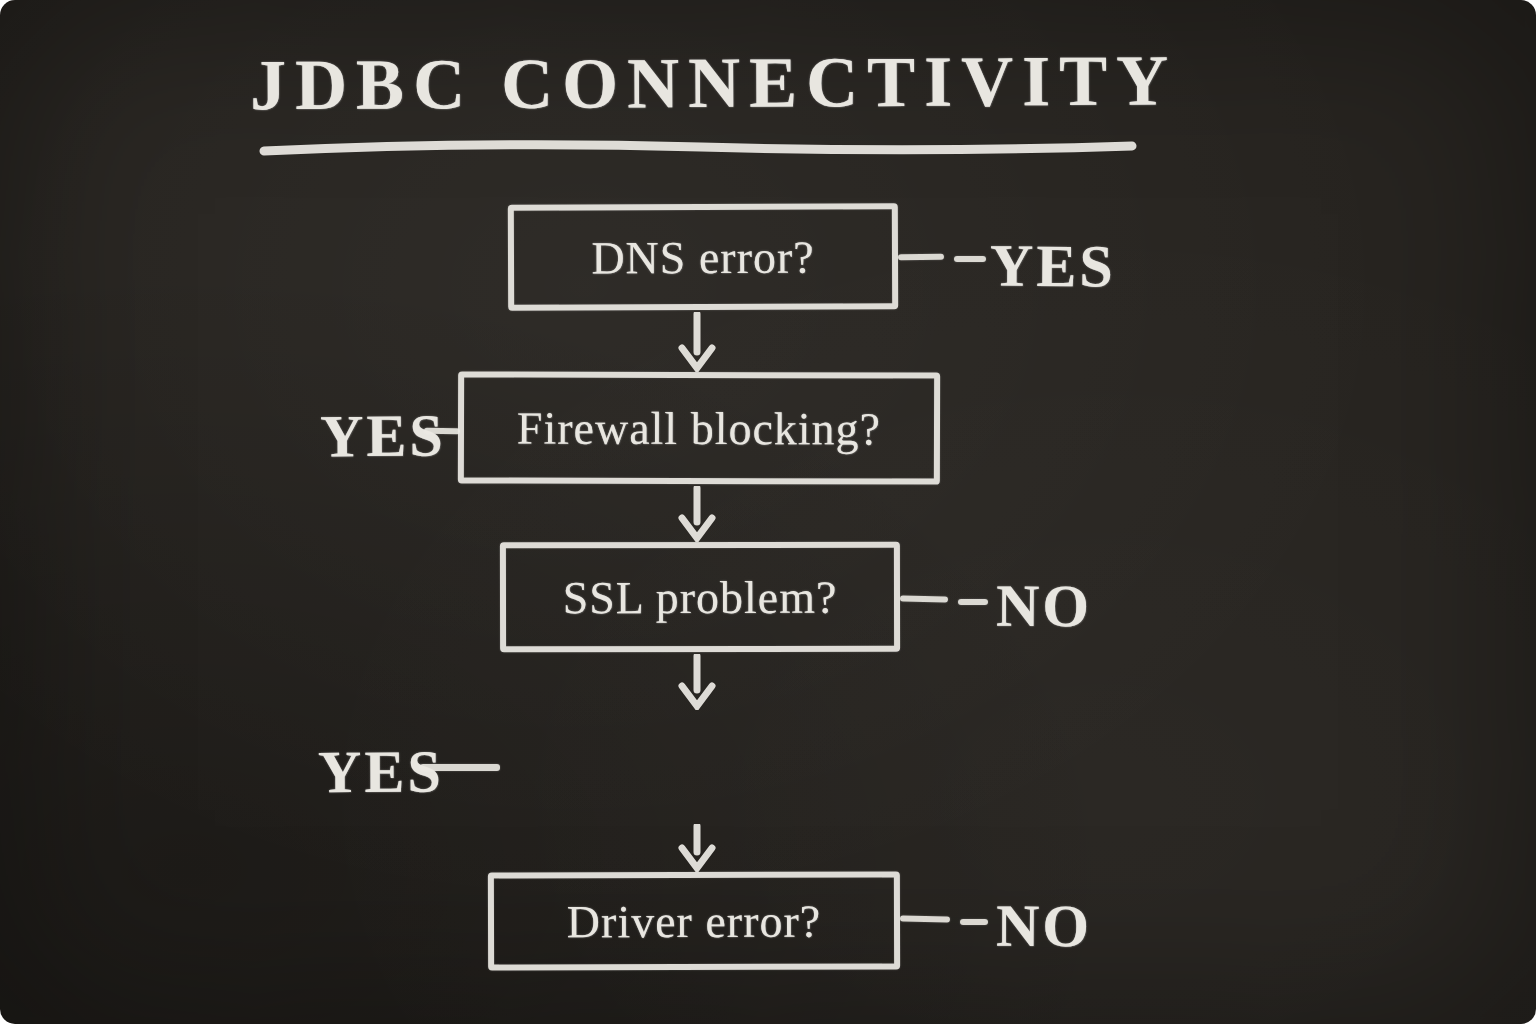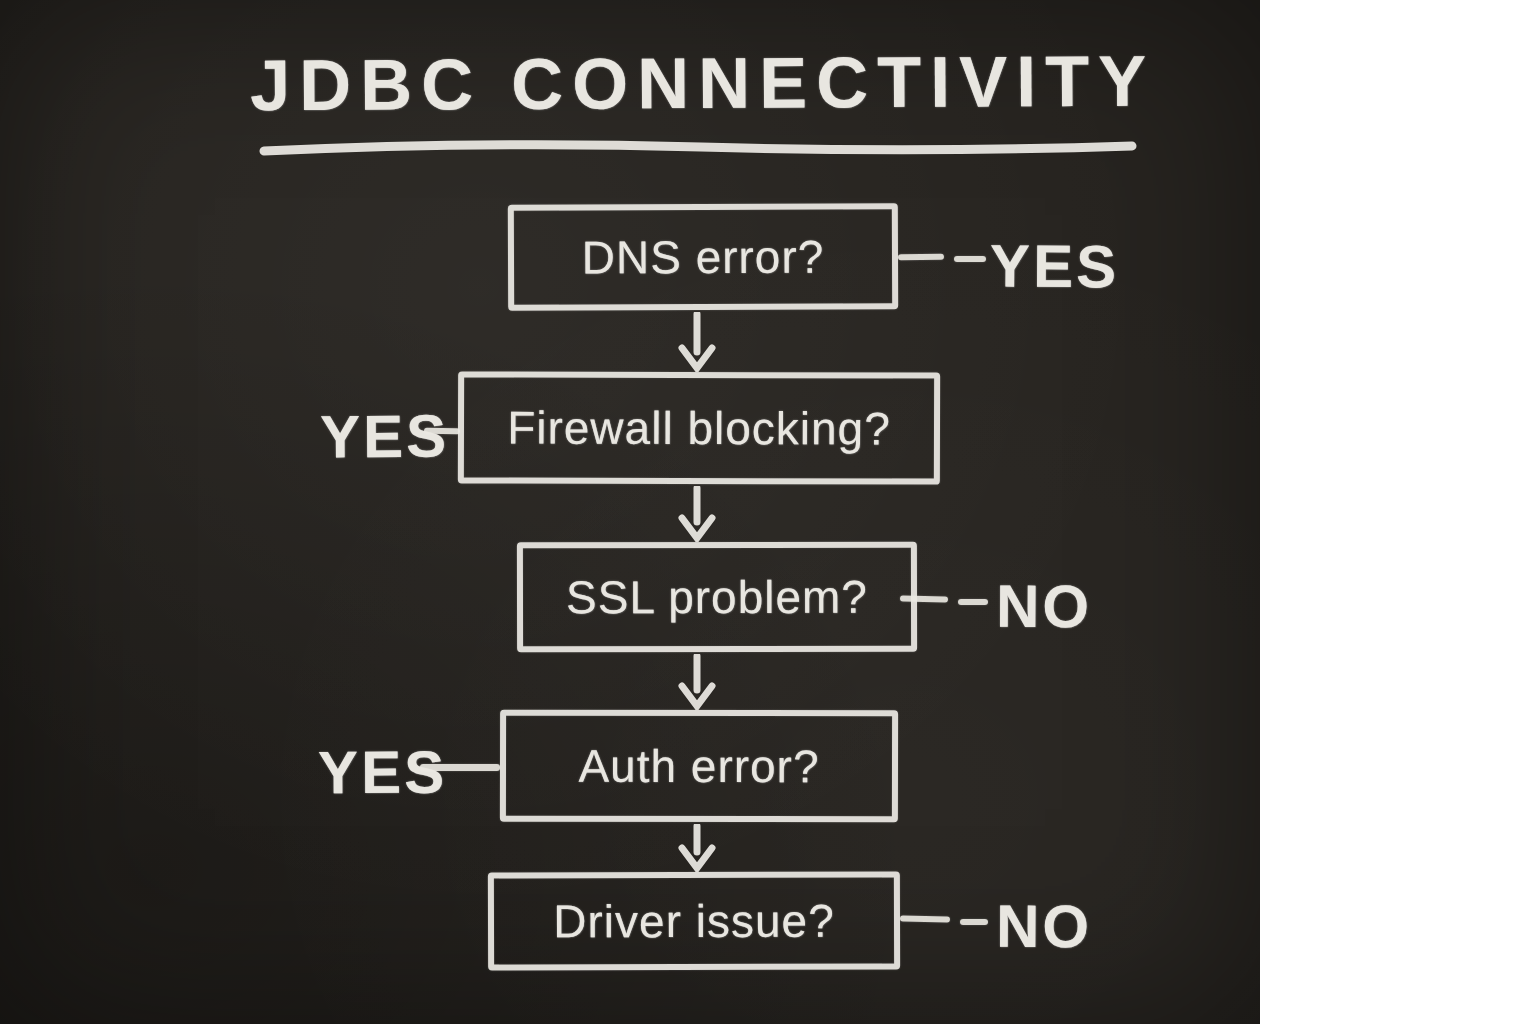--- a/index.html
+++ b/index.html
@@ -1,27 +1,28 @@
 <!DOCTYPE html>
 <html><head>
 <meta charset="utf-8">
 <style>
   html,body{margin:0;padding:0;}
   .board{
     position:relative;
-    width:1260px;height:1024px;
+    width:1536px;height:1024px;
     background-color:#272420;
     background-image:
       radial-gradient(ellipse at 38% 28%, rgba(255,255,255,0.035), transparent 62%),
       radial-gradient(ellipse at 72% 78%, rgba(255,255,255,0.018), transparent 55%),
       radial-gradient(ellipse at 12% 85%, rgba(0,0,0,0.25), transparent 50%);
     box-shadow: inset 0 0 180px rgba(0,0,0,0.45);
     overflow:hidden;
-    font-family:Liberation Sans, sans-serif;
+    font-family:Liberation Serif, serif;
     color:#e8e6e0;
+    border-radius:15px;
   }
   .chalk-text{
     color:#e8e6e0;
     text-shadow:0 0 1px rgba(255,255,255,0.55), 0 0 3px rgba(255,255,255,0.18), 1px 1px 0 rgba(255,255,255,0.06);
   }
   .title{
     position:absolute;left:250px;top:42px;width:900px;
     text-align:center;
     font-size:72px;letter-spacing:9px;font-weight:bold;
     transform:rotate(-0.3deg);
@@ -32,21 +33,21 @@
     position:absolute;box-sizing:border-box;
     border:6px solid rgba(236,234,228,0.93);
     border-radius:4px;
     display:flex;align-items:center;justify-content:center;
     font-size:46px;letter-spacing:1px;
     box-shadow:0 0 2px rgba(255,255,255,0.25), inset 0 0 2px rgba(255,255,255,0.2);
     white-space:nowrap;
   }
   .n1{left:508px;top:204px;width:390px;height:106px;transform:rotate(-0.2deg);}
   .n2{left:458px;top:372px;width:482px;height:112px;transform:rotate(0.15deg);}
-  .n3{left:517px;top:542px;width:400px;height:110px;transform:rotate(-0.1deg);}
+  .n3{left:500px;top:542px;width:400px;height:110px;transform:rotate(-0.1deg);}
   .n4{left:500px;top:710px;width:398px;height:112px;transform:rotate(0.1deg);}
   .n5{left:488px;top:872px;width:412px;height:98px;transform:rotate(-0.15deg);}
   .arrow{position:absolute;}
   .a1{left:672px;top:312px;}
   .a2{left:672px;top:486px;}
   .a3{left:672px;top:654px;}
   .a4{left:672px;top:824px;}
   .seg{
     position:absolute;height:6px;border-radius:3px;
     background:rgba(234,232,226,0.92);
@@ -112,29 +113,26 @@
   <span class="seg b3s2"></span>
   <div class="branch-label bl3 chalk-text">NO</div>
 
   <svg class="arrow a3" width="50" height="56">
     <line class="stroke" x1="25" y1="2" x2="25" y2="36" stroke-width="7"></line>
     <polyline class="stroke" points="10,32 25,52 40,32" stroke-width="7"></polyline>
   </svg>
 
   <div class="branch-label bl4 chalk-text">YES</div>
   <span class="seg b4s1"></span>
-  <div class="node n4 chalk-text">
-    <span>Auth error?</span>
-  </div>
 
   <svg class="arrow a4" width="50" height="48">
     <line class="stroke" x1="25" y1="2" x2="25" y2="28" stroke-width="7"></line>
     <polyline class="stroke" points="10,24 25,44 40,24" stroke-width="7"></polyline>
   </svg>
 
   <div class="node n5 chalk-text">
-    <span>Driver issue?</span>
+    <span>Driver error?</span>
   </div>
   <span class="seg b5s1"></span>
   <span class="seg b5s2"></span>
   <div class="branch-label bl5 chalk-text">NO</div>
 
 </div>
 
 </body></html>

